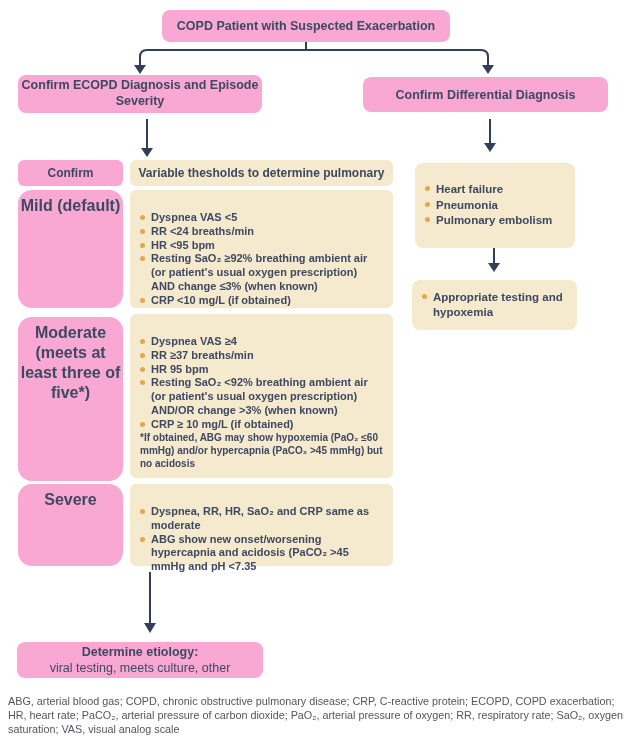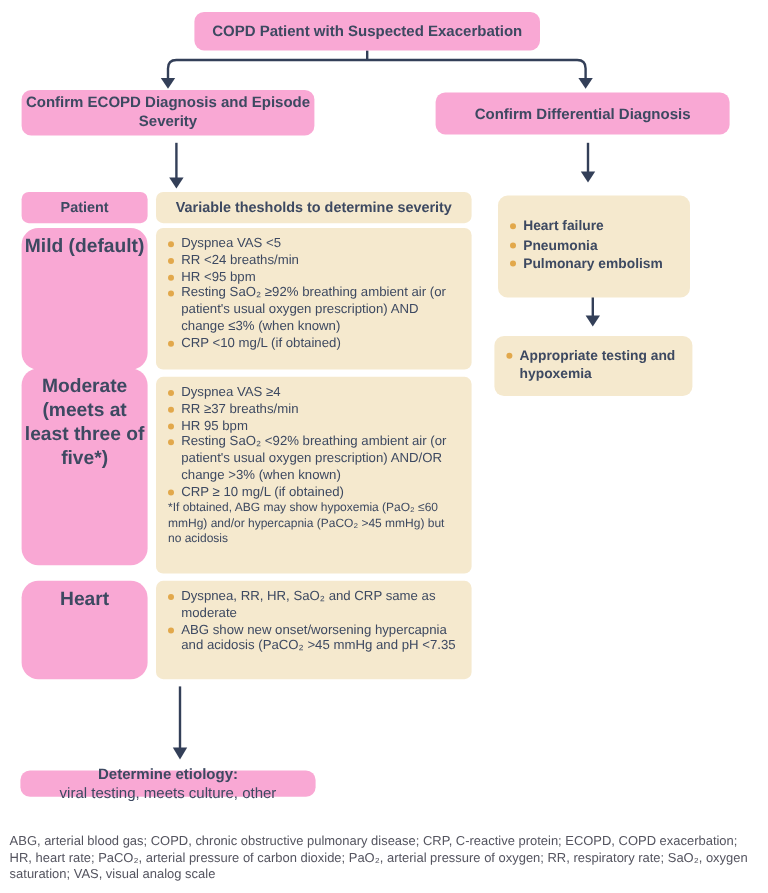--- a/index.html
+++ b/index.html
@@ -15,36 +15,36 @@
   .center{display:flex;align-items:center;justify-content:center;text-align:center;}
 
   .top-box{left:162px;top:10px;width:288px;height:32px;font-size:12.5px;font-weight:bold;}
   .branch-left{left:18px;top:75px;width:244px;height:38px;font-size:12.5px;font-weight:bold;line-height:1.25;}
   .branch-right{left:363px;top:77px;width:245px;height:35px;font-size:12.5px;font-weight:bold;}
 
   .cell{position:absolute;box-sizing:border-box;border-radius:6px;}
   .hdr-severity{left:18px;top:160px;width:105px;height:26px;font-size:12px;font-weight:bold;}
   .hdr-thresholds{left:130px;top:160px;width:263px;height:26px;font-size:12px;font-weight:bold;}
   .label-cell{text-align:center;font-size:16px;font-weight:bold;padding-top:6px;line-height:1.25;border-radius:14px;}
-  .content-cell{padding:7px 10px;font-size:11px;font-weight:normal;line-height:1.25;}
+  .content-cell{padding:21px 10px;font-size:11px;font-weight:bold;line-height:1.25;}
   .mild-label{left:18px;top:190px;width:105px;height:118px;}
   .mild-content{left:130px;top:190px;width:263px;height:118px;}
-  .moderate-label{left:18px;top:307px;width:105px;height:164px;}
+  .moderate-label{left:18px;top:317px;width:105px;height:164px;}
   .moderate-content{left:130px;top:314px;width:263px;height:164px;}
   .severe-label{left:18px;top:484px;width:105px;height:82px;}
   .severe-content{left:130px;top:484px;width:263px;height:82px;}
 
   .bullet{display:flex;align-items:flex-start;}
   .dot{width:5px;height:5px;border-radius:50%;background:#e2a84b;margin:4px 6px 0 0;flex:0 0 auto;}
   .cell-footnote{font-size:10px;line-height:1.28;margin-top:1px;}
 
   .diff-box{left:415px;top:163px;width:160px;height:85px;padding:10px 10px;display:flex;flex-direction:column;justify-content:center;font-size:11.5px;font-weight:bold;line-height:1.35;box-sizing:border-box;}
   .action-box{left:412px;top:280px;width:165px;height:50px;padding:8px 10px;display:flex;flex-direction:column;justify-content:center;font-size:11.5px;font-weight:bold;line-height:1.3;box-sizing:border-box;}
 
-  .etiology-box{left:17px;top:642px;width:246px;height:22px;font-size:12.5px;line-height:1.3;flex-direction:column;}
+  .etiology-box{left:17px;top:642px;width:246px;height:36px;font-size:12.5px;line-height:1.3;flex-direction:column;}
   .etiology-box .t1{font-weight:bold;}
   .etiology-box .t2{font-weight:normal;}
 
   .abbrev{position:absolute;left:8px;top:694px;width:624px;font-size:10.8px;line-height:1.3;color:#54545f;font-weight:normal;}
 </style>
 </head>
 <body>
 
 <div class="canvas">
 
@@ -72,24 +72,24 @@
   </div>
 
   <div class="box gray center branch-left">
     <span>Confirm ECOPD Diagnosis and Episode Severity</span>
   </div>
   <div class="box gray center branch-right">
     <span>Confirm Differential Diagnosis</span>
   </div>
 
   <div class="cell gray center hdr-severity">
-    <span>Patient</span>
+    <span>Confirm</span>
   </div>
   <div class="cell tan center hdr-thresholds">
-    <span>Variable thesholds to determine severity</span>
+    <span>Variable thesholds to determine pulmonary</span>
   </div>
 
   <div class="cell gray label-cell mild-label">
     <span>Mild (default)</span>
   </div>
   <div class="cell tan content-cell mild-content">
     <div class="bullet">
         <span class="dot"></span>
         <span>Dyspnea VAS &lt;5</span>
       </div>
@@ -132,21 +132,21 @@
         <span>Resting SaO₂ &lt;92% breathing ambient air (or patient's usual oxygen prescription) AND/OR change &gt;3% (when known)</span>
       </div>
     <div class="bullet">
         <span class="dot"></span>
         <span>CRP ≥ 10 mg/L (if obtained)</span>
       </div>
     <div class="cell-footnote">*If obtained, ABG may show hypoxemia (PaO₂ ≤60 mmHg) and/or hypercapnia (PaCO₂ &gt;45 mmHg) but no acidosis</div>
   </div>
 
   <div class="cell gray label-cell severe-label">
-    <span>Heart</span>
+    <span>Severe</span>
   </div>
   <div class="cell tan content-cell severe-content">
     <div class="bullet">
         <span class="dot"></span>
         <span>Dyspnea, RR, HR, SaO₂ and CRP same as moderate</span>
       </div>
     <div class="bullet">
         <span class="dot"></span>
         <span>ABG show new onset/worsening hypercapnia and acidosis (PaCO₂ &gt;45 mmHg and pH &lt;7.35</span>
       </div>

